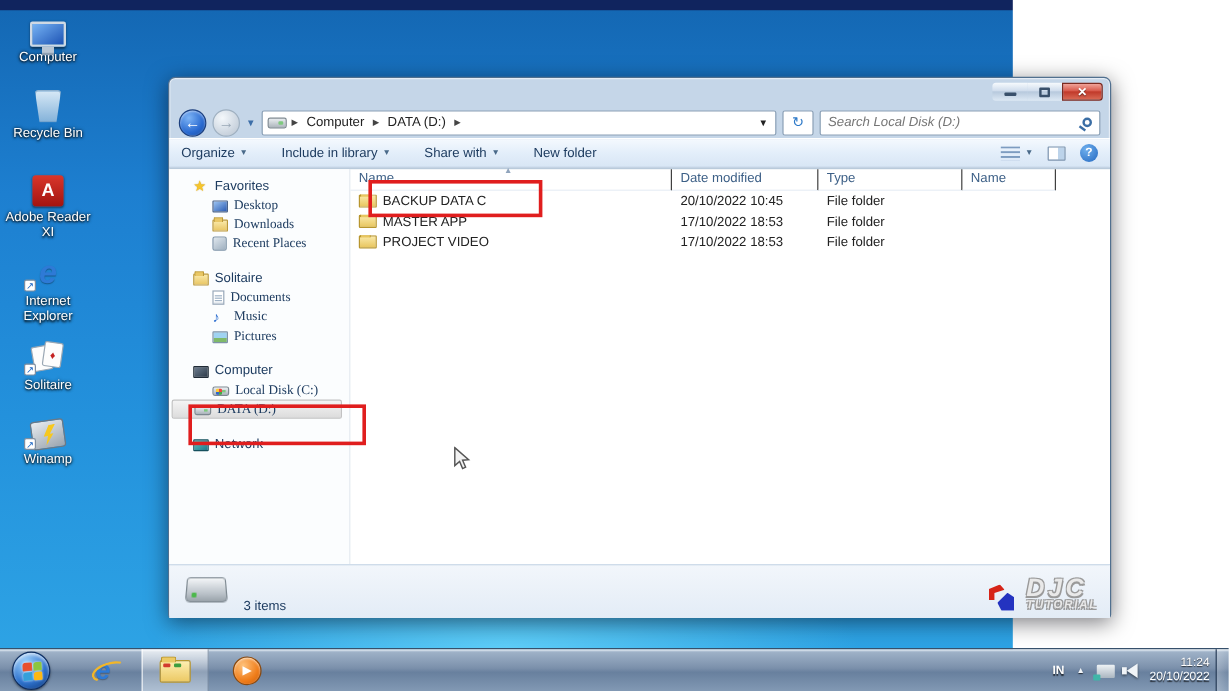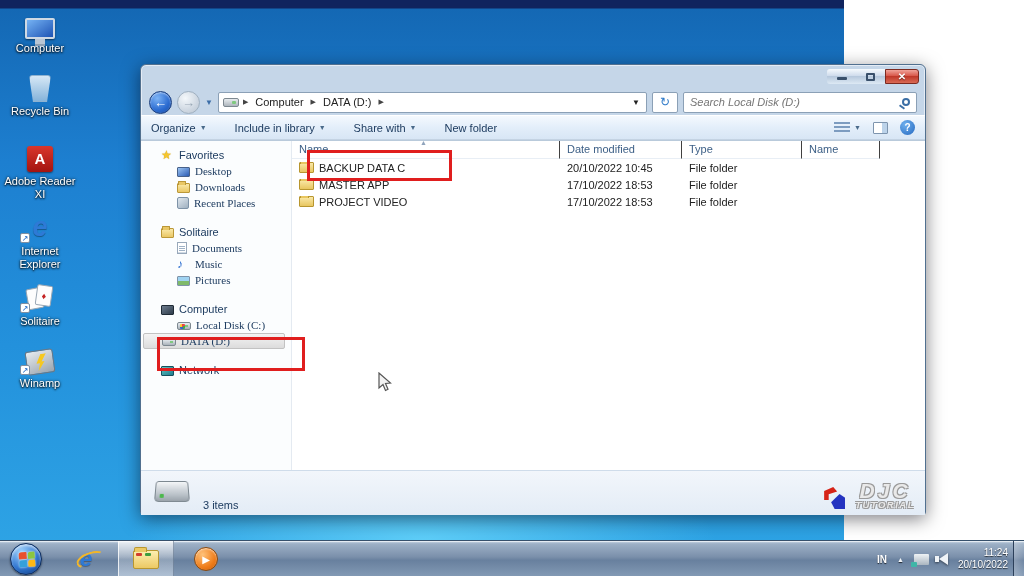--- a/index.html
+++ b/index.html
@@ -113,21 +113,21 @@
   .f-folder:before { content:""; position:absolute; left:0; top:-3px; width:7px; height:3px; background:#e8c660; border:1px solid #b8962f; border-bottom:none; border-radius:1px 1px 0 0; }
 
   .statusbar { height:45px; background:linear-gradient(180deg,#f2f6fb,#e3ecf6); border-top:1px solid #cfdcea; position:relative; }
   .big-drive { position:absolute; left:14px; top:9px; width:34px; height:22px; background:linear-gradient(180deg,#f4f6f8,#b9c1c8 70%,#9aa3ab); border:1px solid #7d8890; border-radius:3px 3px 4px 4px; transform:perspective(60px) rotateX(18deg); }
   .big-drive:after { content:""; position:absolute; left:4px; bottom:3px; width:4px; height:4px; background:#4db84d; border-radius:1px; }
   .items-count { position:absolute; left:62px; top:8px; font-size:11px; color:#1e3c60;margin-top:20px; }
   .watermark { position:absolute; right:10px; bottom:4px; display:flex; align-items:center; gap:5px; }
   .wm-mark { width:26px; height:30px; position:relative; }
   .wm-mark .r { position:absolute; left:0; top:6px; width:13px; height:13px; background:#d62418; clip-path:polygon(0 100%,0 30%,70% 0,100% 35%,35% 55%,35% 100%); }
   .wm-mark .b { position:absolute; left:7px; top:13px; width:14px; height:15px; background:#2433c0; clip-path:polygon(0 55%,60% 0,100% 25%,100% 100%,25% 100%); }
-  .wm-text { text-align:center; color:#e9e9e9; font-weight:bold; font-style:italic; line-height:.9;
+  .wm-text { text-align:left; color:#e9e9e9; font-weight:bold; font-style:italic; line-height:.9;
     text-shadow:-1px -1px 0 #9a9a9a, 1px -1px 0 #9a9a9a, -1px 1px 0 #9a9a9a, 1px 1px 0 #9a9a9a; }
   .wm-l1 { font-size:21px; letter-spacing:3px; }
   .wm-l2 { font-size:9.5px; letter-spacing:1.5px; }
 
   
   .ann { position:absolute; border:3px solid #e01e1e; z-index:40; }
   #ann1 { left:307px; top:150px; width:145px; height:31px; }
   #ann2 { left:157px; top:337px; width:148px; height:34px; }
   #cursor { position:absolute; left:378px; top:372px; z-index:50; }
 

